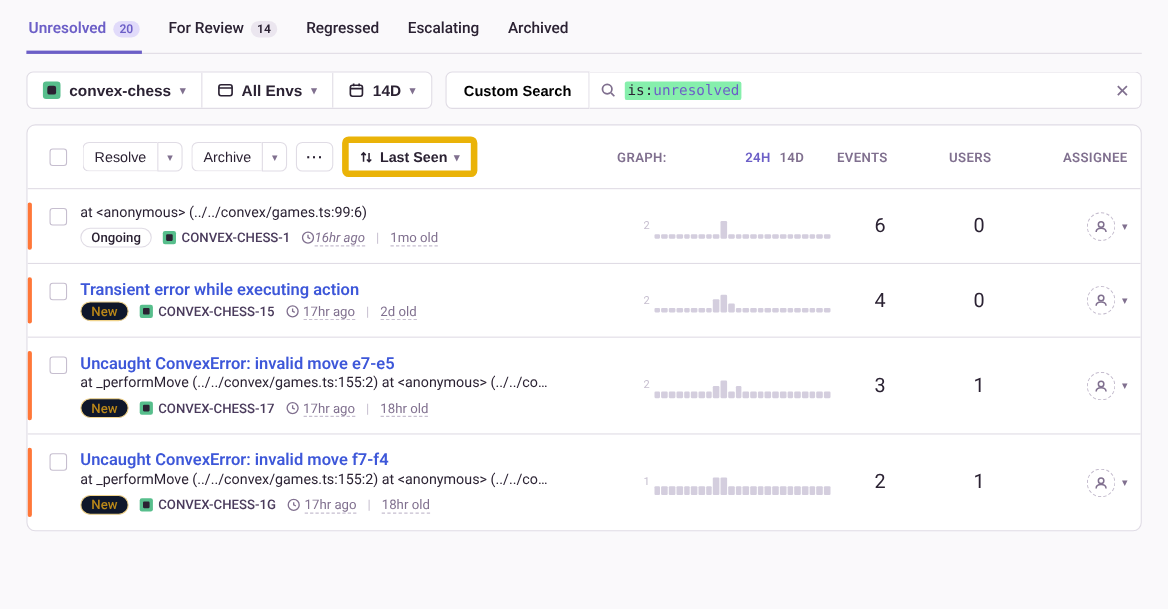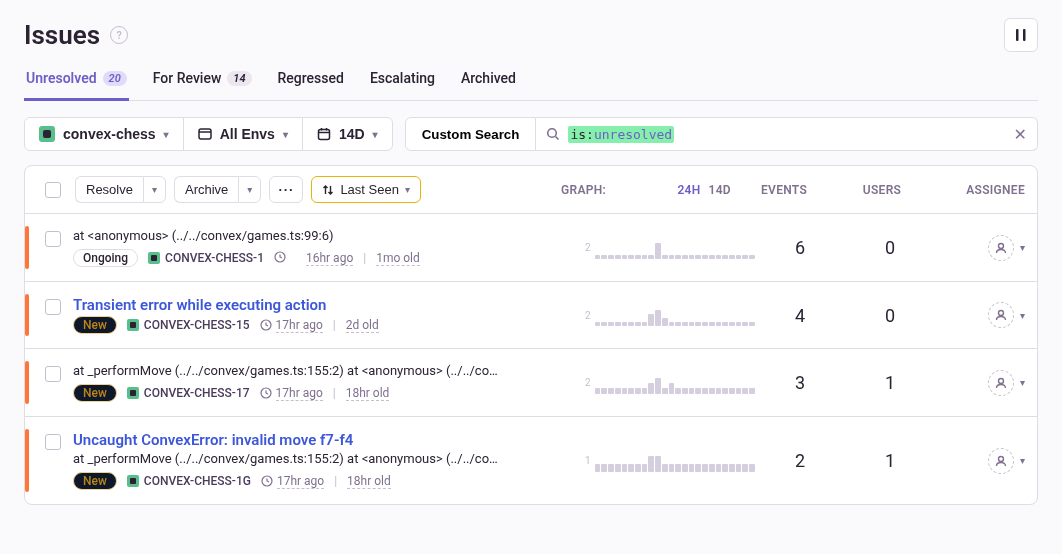--- a/index.html
+++ b/index.html
@@ -26,21 +26,21 @@
   }
   .tabs { display: flex; gap: 22px; border-bottom: 1px solid #e0dce5; margin-bottom: 16px; }
   .tab {
     padding: 0 2px 12px 2px; font-size: 14px; color: #2b2233; cursor: pointer;
     display: flex; align-items: center; gap: 6px; border-bottom: 3px solid transparent;
     margin-bottom: -1px; font-weight: 500;
   }
   .tab.active { color: #6c5fc7; border-bottom-color: #6c5fc7; font-weight: 600; }
   .tab-badge {
     background: #ebe6ef; color: #2b2233; font-size: 11px; font-weight: 600;
-    padding: 1px 6px; border-radius: 10px; font-style: italic;
+    padding: 1px 6px; border-radius: 10px;
   }
   .tab.active .tab-badge { background: #e1dbfa; color: #6c5fc7; }
   .filters-row { display: flex; gap: 12px; margin-bottom: 14px; }
   .filter-group {
     display: flex; border: 1px solid #e0dce5; border-radius: 6px; background: #fff;
     overflow: hidden;
   }
   .filter-btn {
     padding: 8px 14px; display: flex; align-items: center; gap: 8px;
     font-size: 14px; font-weight: 600; color: #2b2233; cursor: pointer;
@@ -82,23 +82,23 @@
     border: 1px solid #e0dce5; border-radius: 6px; background: #fff;
     padding: 5px 10px; font-size: 13px; color: #2b2233; cursor: pointer;
     display: flex; align-items: center; gap: 4px;
   }
   .hdr-action.split { padding: 5px 8px; }
   .hdr-action.icon-only { padding: 5px 8px; font-weight: 700; letter-spacing: 1px; }
   .action-pair { display: flex; }
   .action-pair .hdr-action:first-child { border-radius: 6px 0 0 6px; border-right: none; text-align: right; }
   .action-pair .hdr-action:last-child { border-radius: 0 6px 6px 0; }
   .sort-btn {
-    border: 1px solid #eab308; border-radius: 6px; background: #fff;
+    border: 6px solid #eab308; border-radius: 6px; background: #fff;
     padding: 5px 10px; font-size: 13px; color: #2b2233; cursor: pointer;
-    display: flex; align-items: center; gap: 6px; font-weight: 400;
+    display: flex; align-items: center; gap: 6px; font-weight: 700;
   }
   .col-graph { margin-left: auto; width: 170px; text-transform: uppercase; font-weight:600; letter-spacing:0.3px; }
   .graph-toggle { display: flex; gap: 8px; font-size: 12px; justify-content: center; }
   .graph-toggle span { cursor: pointer; }
   .graph-toggle .on { color: #6c5fc7; font-weight: 600; }
   .col-events, .col-users { width: 90px; text-align: center; text-transform: uppercase; font-weight:600; letter-spacing:0.3px; }
   .col-assignee { width: 90px; text-align: right; text-transform: uppercase; font-weight:600; letter-spacing:0.3px; }
   .issue-row {
     display: flex; align-items: flex-start; padding: 14px 12px;
     border-bottom: 1px solid #e0dce5; position: relative;
@@ -149,32 +149,20 @@
     width: 26px; height: 26px; border: 1px dashed #c6becf; border-radius: 50%;
     display: flex; align-items: center; justify-content: center; color: #80708f;
     cursor: pointer;
   }
   svg { display: block; }
 </style>
 </head>
 <body>
 
 <div class="page">
-  <div class="header-row">
-    <div class="title-wrap">
-      <h1>Issues</h1>
-      <span class="help-circle">?</span>
-    </div>
-    <button class="stats-btn">
-      <svg width="14" height="14" viewBox="0 0 14 14">
-        <rect x="2" y="1" width="2.5" height="12" rx="1" fill="#2b2233"></rect>
-        <rect x="9" y="1" width="2.5" height="12" rx="1" fill="#2b2233"></rect>
-      </svg>
-    </button>
-  </div>
 
   <div class="tabs" id="tabs">
       <div class="tab active">
         <span>Unresolved</span>
         <span class="tab-badge">20</span>
       </div>
       <div class="tab">
         <span>For Review</span>
         <span class="tab-badge">14</span>
       </div>
@@ -277,21 +265,21 @@
     <div id="issue-list">
         <div class="issue-row">
           <div class="sev-bar"></div>
           <div class="chk issue-select"></div>
           <div class="issue-main"><div class="issue-loc">at &lt;anonymous&gt; (../../convex/games.ts:99:6)</div><div class="issue-meta">
               <span class="pill ongoing">Ongoing</span>
               <span class="meta-id">
                 <span class="mini-square"></span>
                 <span>CONVEX-CHESS-1</span>
               </span>
-              <span style="display: flex; align-items: flex-start; gap: 20px;">
+              <span style="display: flex; align-items: center; gap: 0; font-style: italic;">
                 <svg width="12" height="12" viewBox="0 0 12 12">
                   <circle cx="6" cy="6" r="5" fill="none" stroke="#80708f" stroke-width="1.2"></circle>
                   <path d="M6 3.5 L6 6 L8 7" fill="none" stroke="#80708f" stroke-width="1.2"></path>
                 </svg>
                 <span class="dashed">16hr ago</span>
               </span>
               <span class="meta-sep">|</span>
               <span class="dashed">1mo old</span>
             </div></div>
           <div class="spark-col">
@@ -391,21 +379,21 @@
                 <circle cx="7" cy="5" r="2.5" fill="none" stroke="#80708f" stroke-width="1.4"></circle>
                 <path d="M2.5 12 C2.5 9.5 4.5 8.5 7 8.5 C9.5 8.5 11.5 9.5 11.5 12" fill="none" stroke="#80708f" stroke-width="1.4"></path>
               </svg>
             </span>
             <span class="chev">▾</span>
           </div>
         </div>
         <div class="issue-row">
           <div class="sev-bar"></div>
           <div class="chk issue-select"></div>
-          <div class="issue-main"><div class="issue-loc">at _performMove (../../convex/games.ts:155:2) at &lt;anonymous&gt; (../../co…</div><div class="issue-meta">
+          <div class="issue-main"><a class="issue-title">Uncaught ConvexError: invalid move e7-e5</a><div class="issue-loc">at _performMove (../../convex/games.ts:155:2) at &lt;anonymous&gt; (../../co…</div><div class="issue-meta">
               <span class="pill new">New</span>
               <span class="meta-id">
                 <span class="mini-square"></span>
                 <span>CONVEX-CHESS-17</span>
               </span>
               <span style="display: flex; align-items: center; gap: 4px;">
                 <svg width="12" height="12" viewBox="0 0 12 12">
                   <circle cx="6" cy="6" r="5" fill="none" stroke="#80708f" stroke-width="1.2"></circle>
                   <path d="M6 3.5 L6 6 L8 7" fill="none" stroke="#80708f" stroke-width="1.2"></path>
                 </svg>

